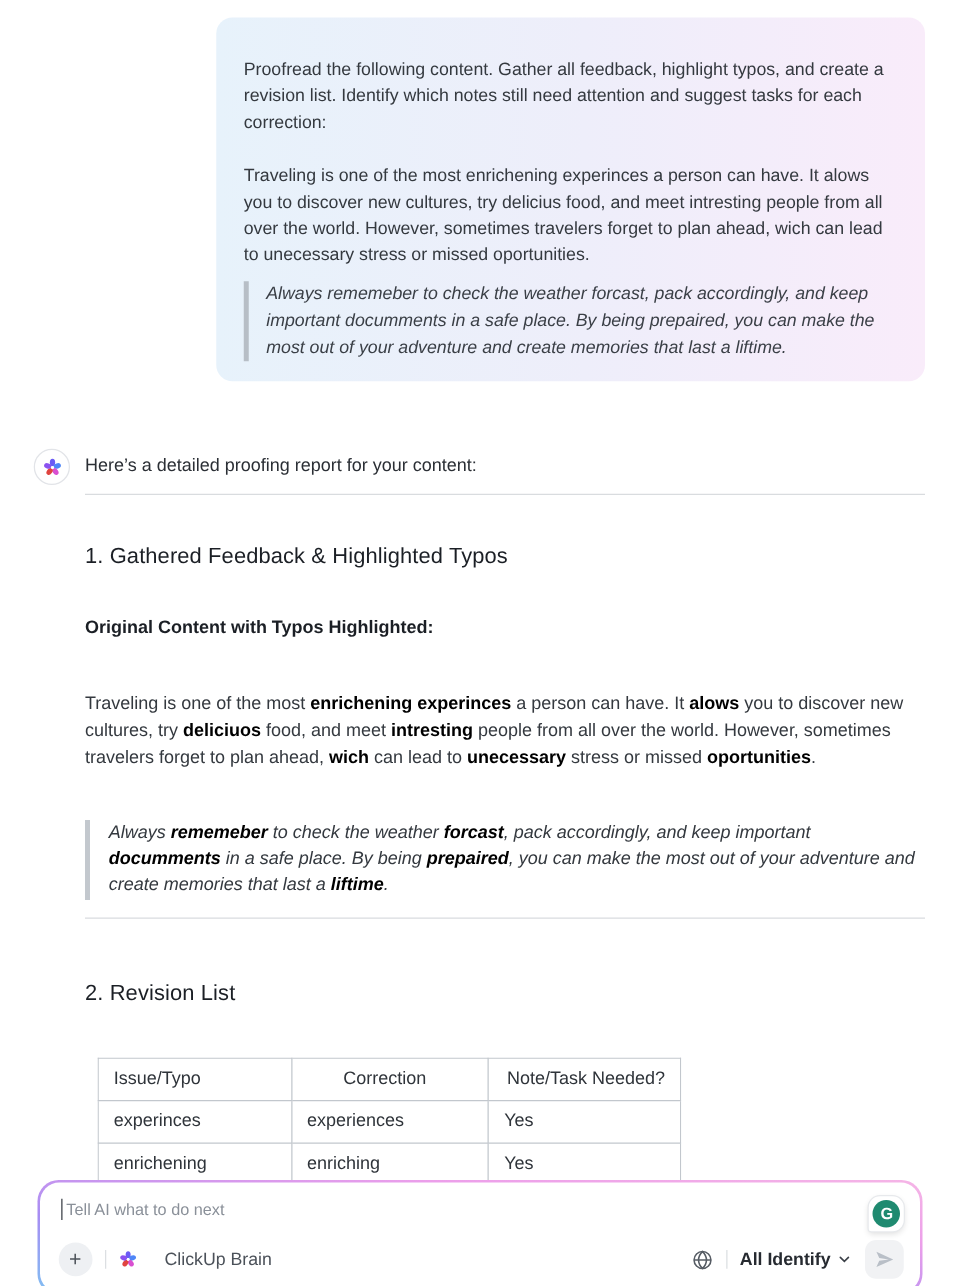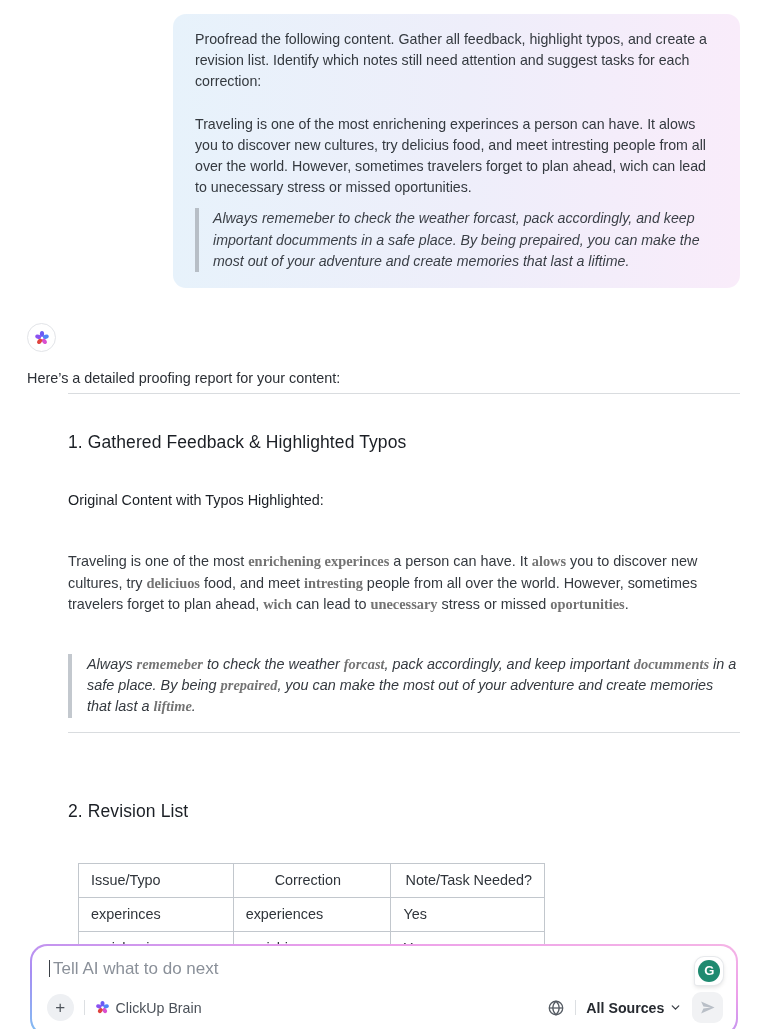--- a/index.html
+++ b/index.html
@@ -3,75 +3,75 @@
 <meta charset="utf-8">
 <style>
   * { margin:0; padding:0; box-sizing:border-box; }
   html,body { width:768px; height:1029px; background:#ffffff; overflow:hidden;
     font-family:"Liberation Sans","DejaVu Sans",sans-serif; color:#33383f; }
   .page { position:relative; width:768px; height:1029px; }
 
   
   .bubble { margin:14px 28px 0 auto; width:567px;
     background:linear-gradient(90deg,#e7f2fb 0%,#eeeefa 52%,#f9ecfa 100%);
-    border-radius:13px; padding:15px 22px 16px 22px;
+    border-radius:13px; padding:32px 22px 16px 22px;
     font-size:14.2px; line-height:21.2px; color:#34393f; }
   .bubble p + p { margin-top:21px; }
   .bubble .bq { margin-top:10px; border-left:4px solid #b7bec6; padding-left:14px;
     font-style:italic; color:#3a3f46; }
 
   
-  .ai-row { display:flex; align-items:flex-start; margin:35px 28px 0 27px; gap:12px;flex-direction:column; }
+  .ai-row { display:flex; align-items:flex-start; margin:54px 28px 0 27px; gap:12px; }
   .avatar { width:29px; height:29px; border-radius:50%; border:1px solid #e2e4e8;
     background:#fff; display:flex; align-items:center; justify-content:center; flex:0 0 29px; }
   .ai-intro { padding-top:6px; font-size:14.4px; color:#2b2f35; }
 
   
   .response { margin:0 28px 0 68px; }
   .hr { border:none; border-top:1px solid #d9dcdf; height:0; }
   .hr1 { margin-top:7px; }
   .hr2 { margin-top:14px; }
   .sec-title { font-size:17.5px; font-weight:400; color:#1b1f25; letter-spacing:.1px; }
   .t1 { margin-top:38px; }
-  .t2 { margin-top:68px; }
-  .sub-label { margin-top:39px; font-size:14.4px; font-weight:400; color:#1b1f25; }
+  .t2 { margin-top:49px; }
+  .sub-label { margin-top:39px; font-size:14.4px; font-weight:700; color:#1b1f25; }
   .para { margin-top:43px; font-size:14.4px; line-height:21.5px; color:#34393f; }
-  .para strong, .quote strong { color:#737373;font-family:Liberation Serif, serif; }
+  .para strong, .quote strong { color:#000000; }
   .quote { margin-top:38px; border-left:4px solid #c3c8ce; padding-left:15px;
     font-style:italic; font-size:14.4px; line-height:21.4px; color:#34393f; }
 
   .table-clip { margin:41px 0 0 10px; height:115px; overflow:hidden; width:467px; }
   table { border-collapse:collapse; font-size:14.4px; color:#2f343a; table-layout:fixed; }
   td,th { border:1px solid #c2c7cd; font-weight:400; text-align:left;
     padding:0 12px; height:34px; vertical-align:middle; }
   .c1{width:155px;} .c2{width:158px;padding-left:41px;} .c3{width:154px;text-align:right;}
   tr.partial td { height:60px; }
 
   
   .composer-wrap { position:absolute; left:30px; top:930px; width:708px; height:92px;
     border-radius:17px; padding:1.6px;
     background:linear-gradient(to top right,#7fc0f2 0%,#a78df3 35%,#ec9fea 72%,#f5b5e6 100%); }
   .composer { position:relative; width:100%; height:100%; background:#fff;
     border-radius:15.5px; padding:13px 15px 11px 17px; }
   .ph-row { display:flex; align-items:center; }
   .caret { display:inline-block; width:1.5px; height:17px; background:#3a3f46; margin-right:3px; }
-  .placeholder { font-size:17px; color:#8a9099; }
+  .placeholder { font-size:13px; color:#8a9099; }
   .grammarly { position:absolute; right:13px; top:11px; width:28px; height:28px; background:#fff;
     border-radius:9px 9px 9px 2px; box-shadow:0 0 0 1px #e7e9ec, 0 2px 5px rgba(0,0,0,.14);
     display:flex; align-items:center; justify-content:center; }
   .g-circle { width:22px; height:22px; border-radius:50%; background:#1f8a70;
     display:flex; align-items:center; justify-content:center;
     color:#fff; font-size:13px; font-weight:700; }
   .composer-bottom { position:absolute; left:15px; right:13px; bottom:11px;
     display:flex; align-items:center; gap:10px; }
   .plus-btn { width:27px; height:27px; border-radius:50%; background:#eef0f3; border:none;
     color:#4e545b; font-size:17px; line-height:1; display:flex; align-items:center;
     justify-content:center; cursor:pointer; }
   .vdiv { width:1px; height:15px; background:#dcdfe2; }
-  .brain { display:flex; align-items:center; gap:6px; cursor:pointer; }
+  .brain { display:flex; align-items:center; gap:22px; cursor:pointer; }
   .brain-label { font-size:14.2px; color:#4b5159; }
   .spacer { flex:1; }
   .sources { display:flex; align-items:center; gap:5px; cursor:pointer; }
   .sources-label { font-size:14.2px; font-weight:600; color:#262a30; }
   .send-btn { width:31px; height:31px; border-radius:9px; background:#f1f2f4; border:none;
     display:flex; align-items:center; justify-content:center; cursor:pointer; }
   .icon-btn { background:none; border:none; display:flex; align-items:center; cursor:pointer; }
 </style>
 </head>
 <body>
@@ -170,21 +170,21 @@
         <button class="icon-btn">
           <svg width="18" height="18" viewBox="0 0 24 24" fill="none" stroke="#565c64" stroke-width="1.7">
             <circle cx="12" cy="12" r="9"></circle>
             <path d="M3 12h18"></path>
             <path d="M12 3c2.8 2.6 4.2 5.6 4.2 9S14.8 18.4 12 21c-2.8-2.6-4.2-5.6-4.2-9S9.2 5.6 12 3z"></path>
           </svg>
         </button>
         <span class="vdiv"></span>
 
         <div class="sources">
-          <span class="sources-label">All Sources</span>
+          <span class="sources-label">All Identify</span>
           <svg width="13" height="13" viewBox="0 0 24 24" fill="none" stroke="#3c4148" stroke-width="2.4" stroke-linecap="round">
             <path d="M6 9l6 6 6-6"></path>
           </svg>
         </div>
 
         <button class="send-btn">
           <svg width="17" height="17" viewBox="0 0 24 24" fill="#b9bfc7">
             <path d="M3 20.5L22 12 3 3.5l3.2 7L17 12 6.2 13.5z"></path>
           </svg>
         </button>

